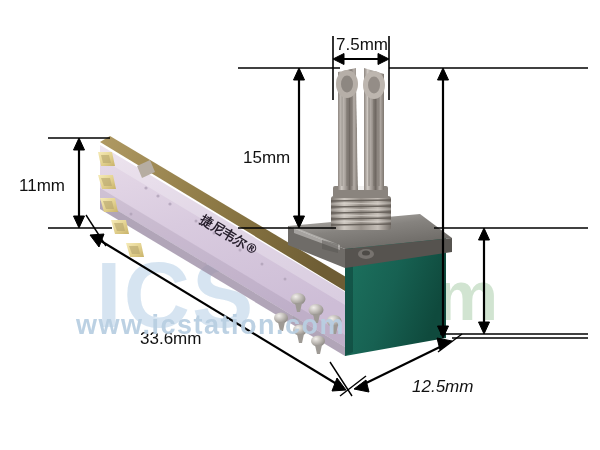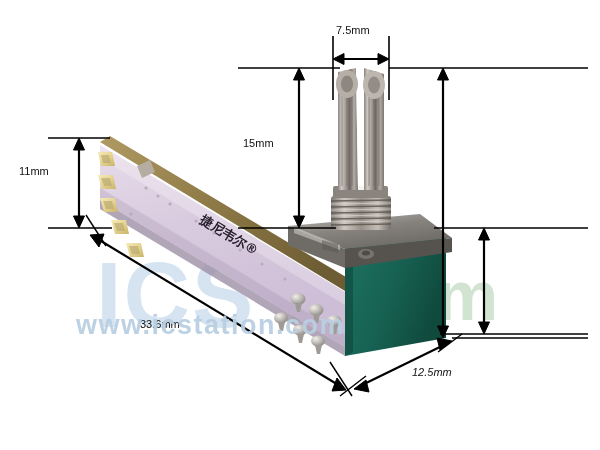--- a/index.html
+++ b/index.html
@@ -24,22 +24,22 @@
     left:76px;top:310px;font-size:27px;letter-spacing:1.5px;
     color:#b9cfe2;opacity:.95;
   }
 
   
   #photo{position:absolute;left:0;top:0;width:600px;height:450px;}
 
   
   #dims{position:absolute;left:0;top:0;width:600px;height:450px;}
   .dimlabel{
-    position:absolute;color:#111;font-size:11px;font-weight:400;
-    white-space:nowrap;letter-spacing:0px;
+    position:absolute;color:#111;font-size:17px;font-weight:400;
+    white-space:nowrap;letter-spacing:0px;margin-top:11px;
   }
 </style>
 </head>
 <body>
 
 <div id="stage">
 
   <div class="wm wm-ics">ICS</div>
   <div class="wm wm-green">n.com</div>
 

